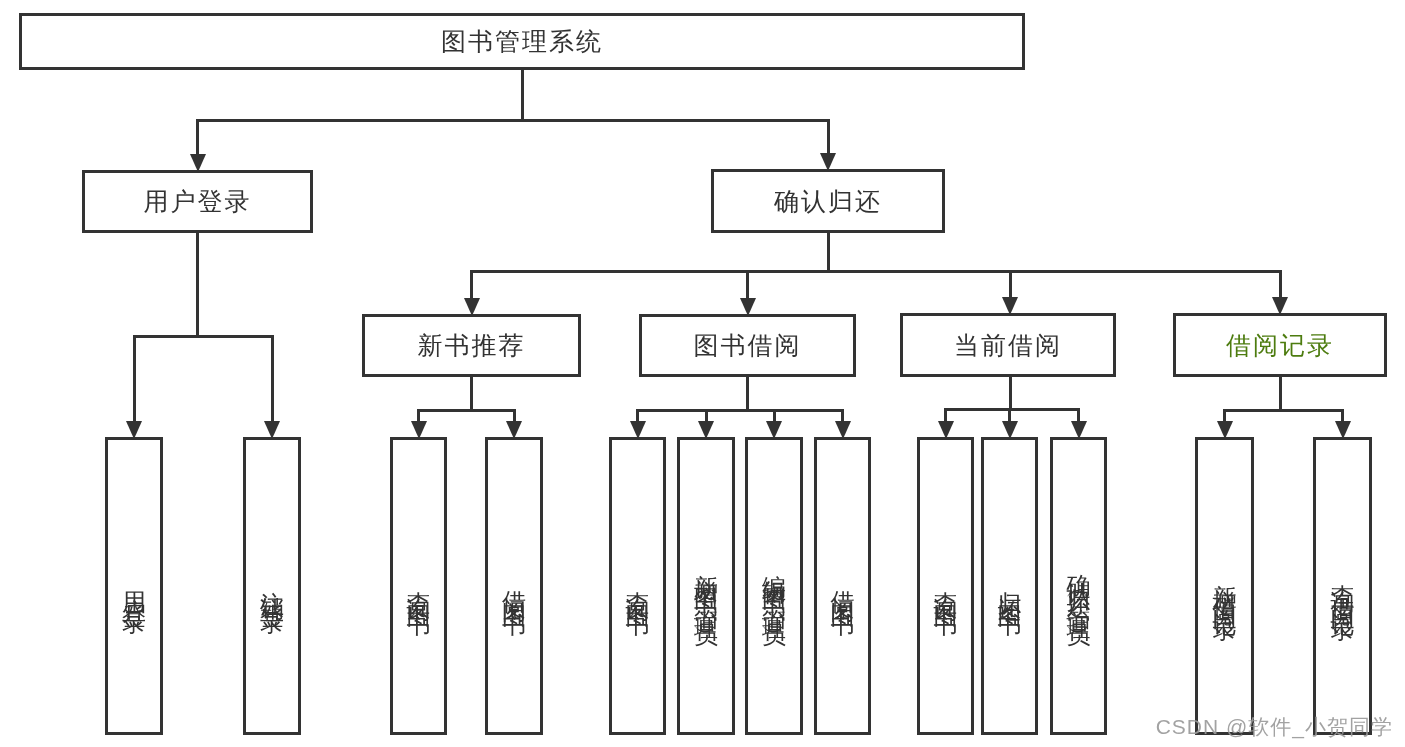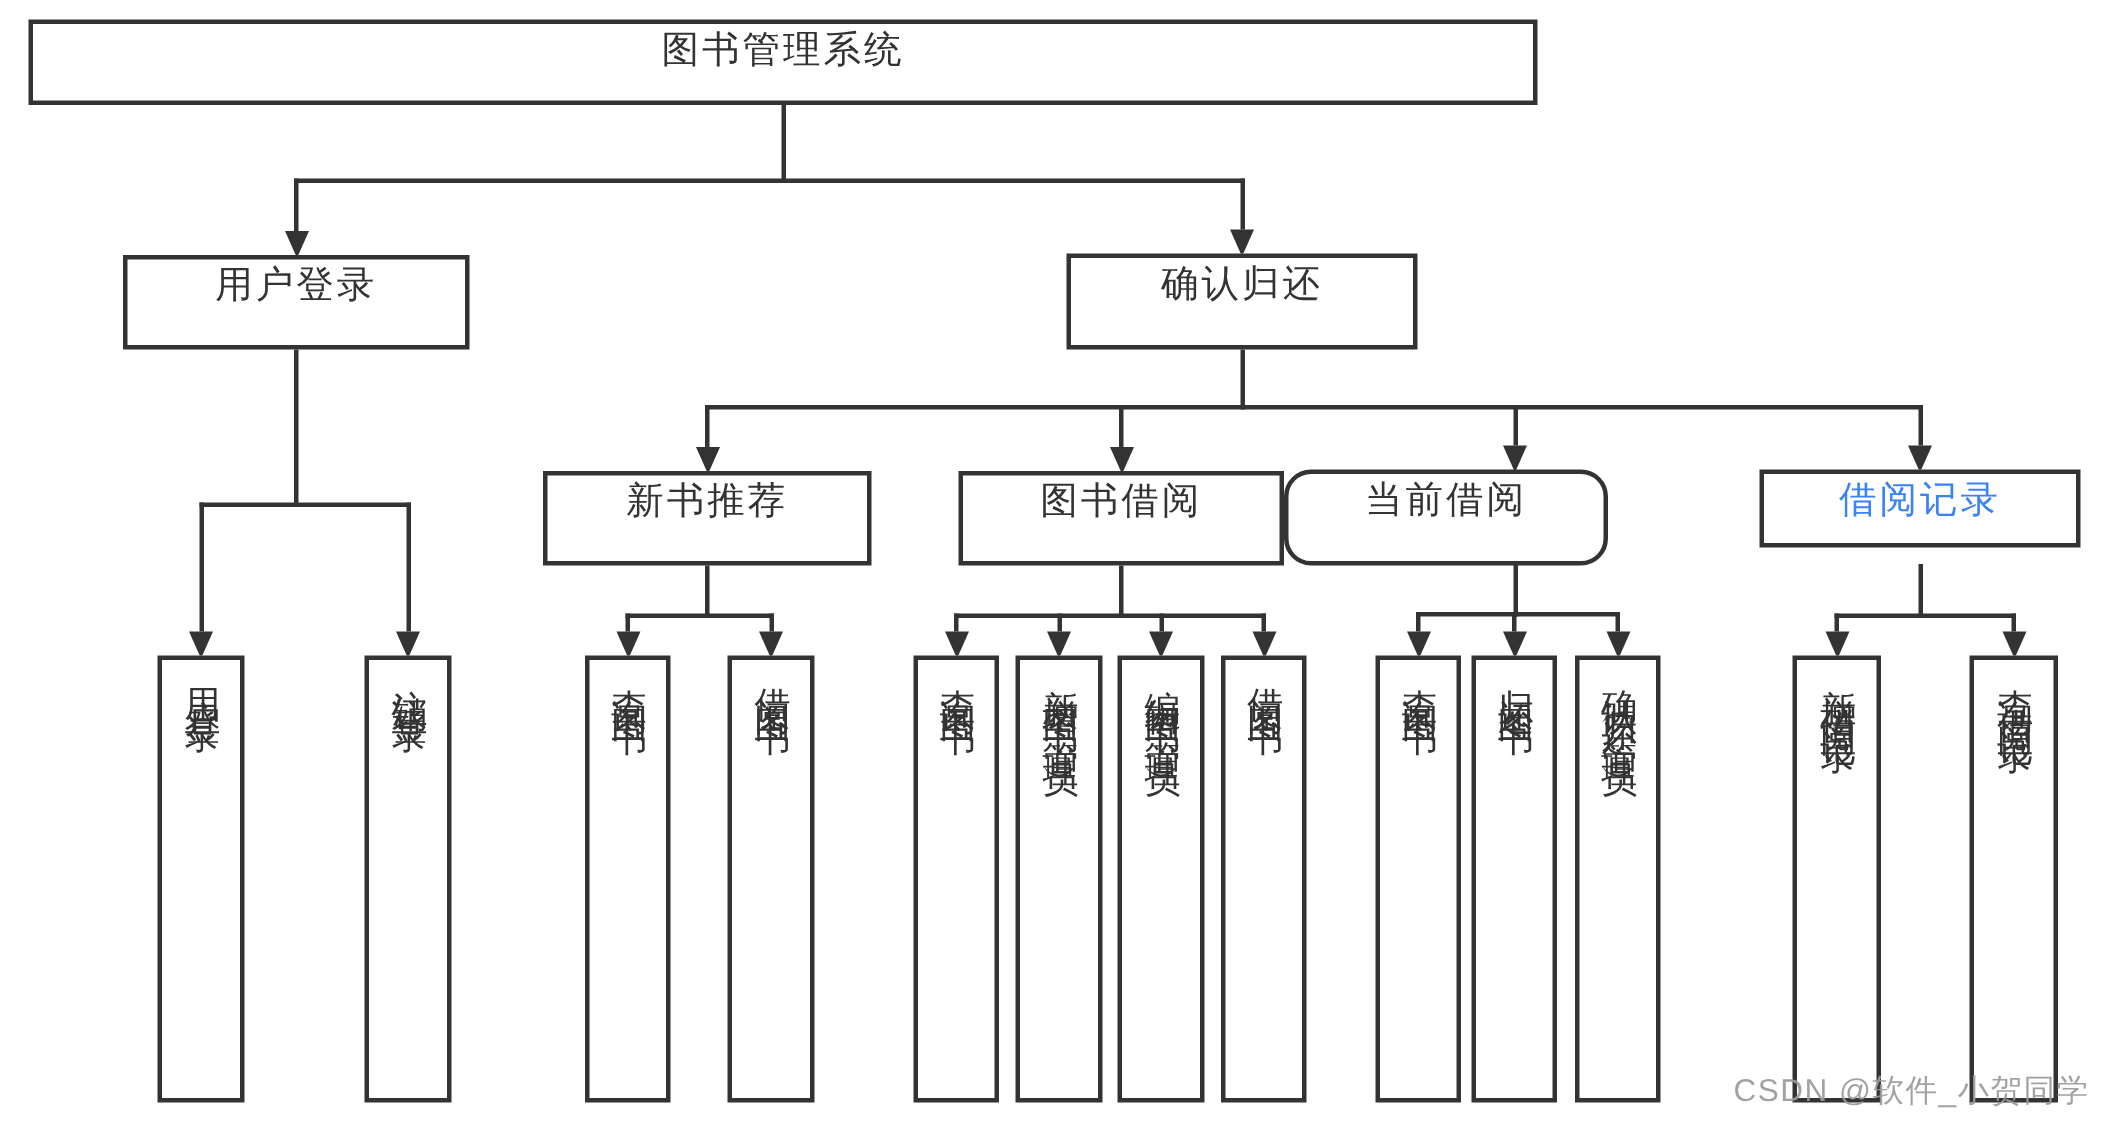--- a/index.html
+++ b/index.html
@@ -10,21 +10,21 @@
     background: #ffffff;
     overflow: hidden;
     font-family: "Liberation Sans", "DejaVu Sans", sans-serif;
   }
   .node {
     position: absolute;
     background: #ffffff;
     border: 3px solid #333333;
     box-sizing: border-box;
     display: flex;
-    align-items: flex-start;
+    align-items: center;
     justify-content: center;
     color: #333333;
   }
   .node.h { font-size: 25px; letter-spacing: 2px; white-space: nowrap; }
   .node.v .vtxt {
     writing-mode: vertical-rl;
     text-orientation: mixed;
     font-size: 24px;
     letter-spacing: 7px;
     line-height: 1;
@@ -115,24 +115,24 @@
     </div>
     <div class="node h" style="left: 711px; top: 169px; width: 234px; height: 64px; border-color: rgb(51, 51, 51); color: rgb(51, 51, 51);">
       <span>确认归还</span>
     </div>
     <div class="node h" style="left: 639px; top: 314px; width: 217px; height: 63px; border-color: rgb(51, 51, 51); color: rgb(51, 51, 51);">
       <span>图书借阅</span>
     </div>
     <div class="node h" style="left: 362px; top: 314px; width: 219px; height: 63px; border-color: rgb(51, 51, 51); color: rgb(51, 51, 51);">
       <span>新书推荐</span>
     </div>
-    <div class="node h" style="left: 856px; top: 313px; width: 216px; height: 64px; border-color: rgb(51, 51, 51); color: rgb(51, 51, 51); border-radius: 18px;">
+    <div class="node h" style="left: 900px; top: 313px; width: 216px; height: 64px; border-color: rgb(51, 51, 51); color: rgb(51, 51, 51);">
       <span>当前借阅</span>
     </div>
-    <div class="node h" style="left: 1173px; top: 313px; width: 214px; height: 52px; border-color: rgb(51, 51, 51); color: #3b82f6;">
+    <div class="node h" style="left: 1173px; top: 313px; width: 214px; height: 64px; border-color: rgb(51, 51, 51); color: #4d7c0f;">
       <span>借阅记录</span>
     </div>
     <div class="node v" style="left: 105px; top: 437px; width: 58px; height: 298px; border-color: rgb(51, 51, 51); color: rgb(51, 51, 51);">
       <span class="vtxt">用户登录</span>
     </div>
     <div class="node v" style="left: 243px; top: 437px; width: 58px; height: 298px; border-color: rgb(51, 51, 51); color: rgb(51, 51, 51);">
       <span class="vtxt">注销登录</span>
     </div>
     <div class="node v" style="left: 390px; top: 437px; width: 57px; height: 298px; border-color: rgb(51, 51, 51); color: rgb(51, 51, 51);">
       <span class="vtxt">查询图书</span>

